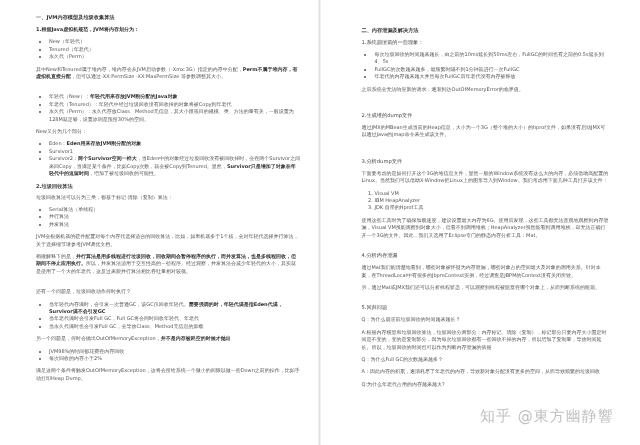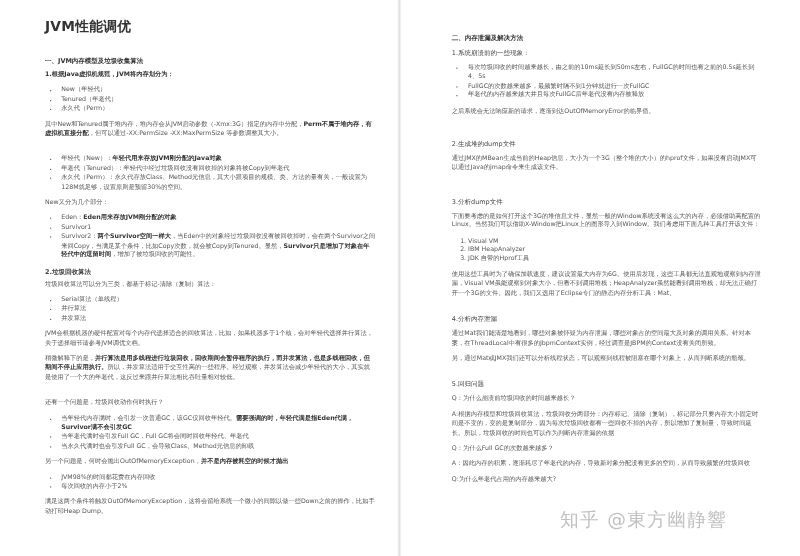--- a/index.html
+++ b/index.html
@@ -20,32 +20,31 @@
   h3 { font-size:5.2px; font-weight:bold; color:#444; margin:3px 0 4px 0; }
   h4 { font-size:5.2px; font-weight:normal; color:#444; margin:0 0 5px 0; }
   p { font-size:5px; line-height:7.4px; margin:0 0 5px 0; color:#555; }
   p.lead { color:#333; font-weight:bold; }
   ul, ol { margin:0 0 5px 0; padding-left:13px; }
   li { font-size:5px; line-height:7.4px; color:#555; }
   b { color:#333; }
   .gap { height:8px; }
   .gap-l { height:14px; }
   .watermark {
-    position:absolute; left:448px; top:407px; font-size:15px; color:rgba(140,140,140,0.55);
+    position:absolute; left:480px; top:407px; font-size:15px; color:rgba(140,140,140,0.55);
     letter-spacing:1px; white-space:nowrap;
     font-family:"DejaVu Sans", sans-serif;
   }
 </style>
 </head>
 <body>
 
 <div class="spread">
 
   <div class="page left">
-    <div class="doc-title">JVM性能调优</div>
 
     <h2>一、JVM内存模型及垃圾收集算法</h2>
     <p class="lead">1.根据Java虚拟机规范，JVM将内存划分为：</p>
     <ul>
       <li>New（年轻代）</li>
       <li>Tenured（年老代）</li>
       <li>永久代（Perm）</li>
     </ul>
     <p><span>其中New和Tenured属于堆内存，堆内存会从JVM启动参数（-Xmx:3G）指定的内存中分配，</span><b>Perm不属于堆内存，有虚拟机直接分配</b><span>，但可以通过-XX:PermSize -XX:MaxPermSize 等参数调整其大小。</span></p>
     <div class="gap"></div>

